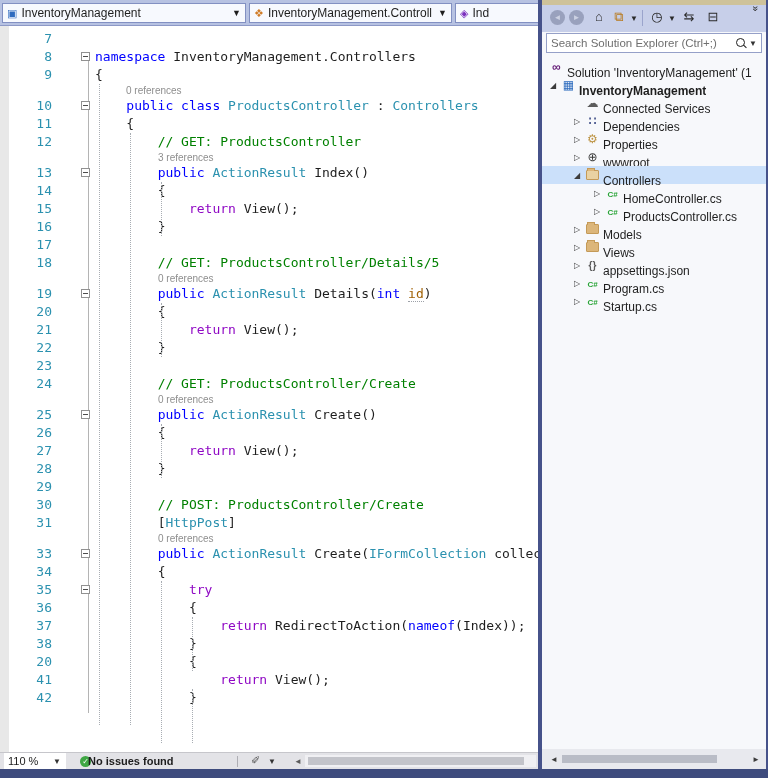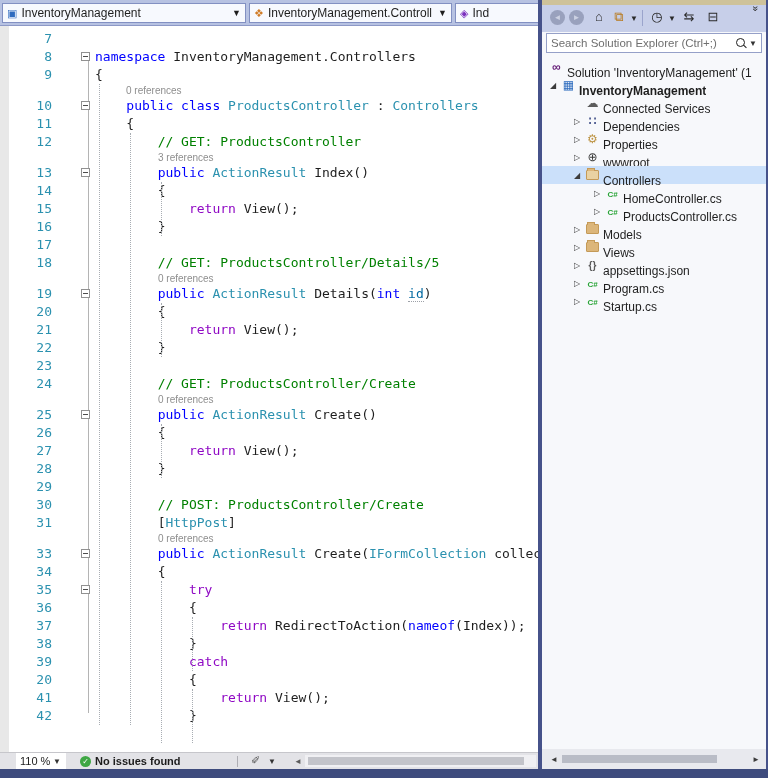--- a/index.html
+++ b/index.html
@@ -20,31 +20,31 @@
   .rows { position:absolute; left:0; top:4px; right:0; }
   .row { display:flex; height:18px; position:relative; }
   .row .ln { width:52px; text-align:right; font-family:"DejaVu Sans Mono",monospace; font-size:13px; line-height:18px; color:#2b91af; flex:none; }
   .row .foldcol { width:43px; flex:none; position:relative; }
   .row .codetext { font-family:"DejaVu Sans Mono",monospace; font-size:13px; line-height:18px; white-space:pre; color:#1e1e1e; }
   .lens-row { height:13px; font-size:10px; line-height:13px; color:#8e8e8e; margin-left:95px; }
   .foldbox { position:absolute; left:29px; top:4px; width:9px; height:9px; background:#fff; border:1px solid #919191; z-index:3; }
   .foldbox::after { content:""; position:absolute; left:1px; right:1px; top:3px; border-top:1px solid #4d4d4d; }
   .kw { color:#0000ff; } .ctl { color:#8f08c4; } .ty { color:#2b91af; }
   .cm { color:#008000; } .pl { color:#1e1e1e; }
-  .prm { color:#0369a1; border-bottom:1px dotted #9da1a8; }
+  .prm { color:#a16207; border-bottom:1px dotted #9da1a8; }
   .overlay { position:absolute; pointer-events:none; z-index:2; }
   .solidline { border-left:1px solid #b4b4b4; }
   .dotline { border-left:1px dotted #a8adb3; }
 
   .statusbar { position:absolute; left:0; top:752px; width:538px; height:17px; background:#e3e3e7; border-top:1px solid #c6c6cb; font-size:11px; color:#1c1c1c; }
-  .zoombox { position:absolute; left:16px; top:0; width:50px; height:16px; background:#fff; display:flex; align-items:center; }
+  .zoombox { position:absolute; left:4px; top:0; width:62px; height:16px; background:#fff; display:flex; align-items:center; }
   .zoombox .z-label { padding-left:4px; flex:1; }
   .zoombox .z-caret { font-size:8px; padding-right:5px; color:#333; }
   .issue-check { position:absolute; left:80px; top:3px; width:11px; height:11px; border-radius:50%; background:#3fa744; color:#fff; font-size:8px; line-height:11px; text-align:center; }
-  .issue-label { position:absolute; left:95px; top:2px; font-weight:600; }
+  .issue-label { position:absolute; left:88px; top:2px; font-weight:600; }
   .sb-sep { position:absolute; left:237px; top:3px; height:11px; border-left:1px solid #aeaeb4; }
   .brush-icon { position:absolute; left:251px; top:1px; font-size:11px; color:#4c4c4c; }
   .brush-caret { position:absolute; left:268px; top:4px; font-size:8px; color:#333; }
   .hs-left { position:absolute; left:294px; top:4px; font-size:8px; color:#5c5c5c; }
   .hs-track { position:absolute; left:305px; top:2px; right:2px; height:12px; background:#f0f0f3; }
   .hs-thumb { position:absolute; left:3px; top:2px; width:216px; height:8px; background:#c3c4ca; }
 
   
   .divider { position:absolute; left:538px; top:0; width:4px; height:769px; background:#46528a; }
 
@@ -285,25 +285,20 @@
             <div class="ln">37</div>
             <div class="foldcol"></div>
             <div class="codetext">                <span class="ctl">return</span><span class="pl"> RedirectToAction(</span><span class="kw">nameof</span><span class="pl">(Index));</span></div>
           </div>
           <div class="row">
             <div class="ln">38</div>
             <div class="foldcol"></div>
             <div class="codetext">            <span class="pl">}</span></div>
           </div>
           <div class="row">
-            <div class="ln">39</div>
-            <div class="foldcol"></div>
-            <div class="codetext">            <span class="ctl">catch</span></div>
-          </div>
-          <div class="row">
             <div class="ln">20</div>
             <div class="foldcol"></div>
             <div class="codetext">            <span class="pl">{</span></div>
           </div>
           <div class="row">
             <div class="ln">41</div>
             <div class="foldcol"></div>
             <div class="codetext">                <span class="ctl">return</span><span class="pl"> View();</span></div>
           </div>
           <div class="row">

